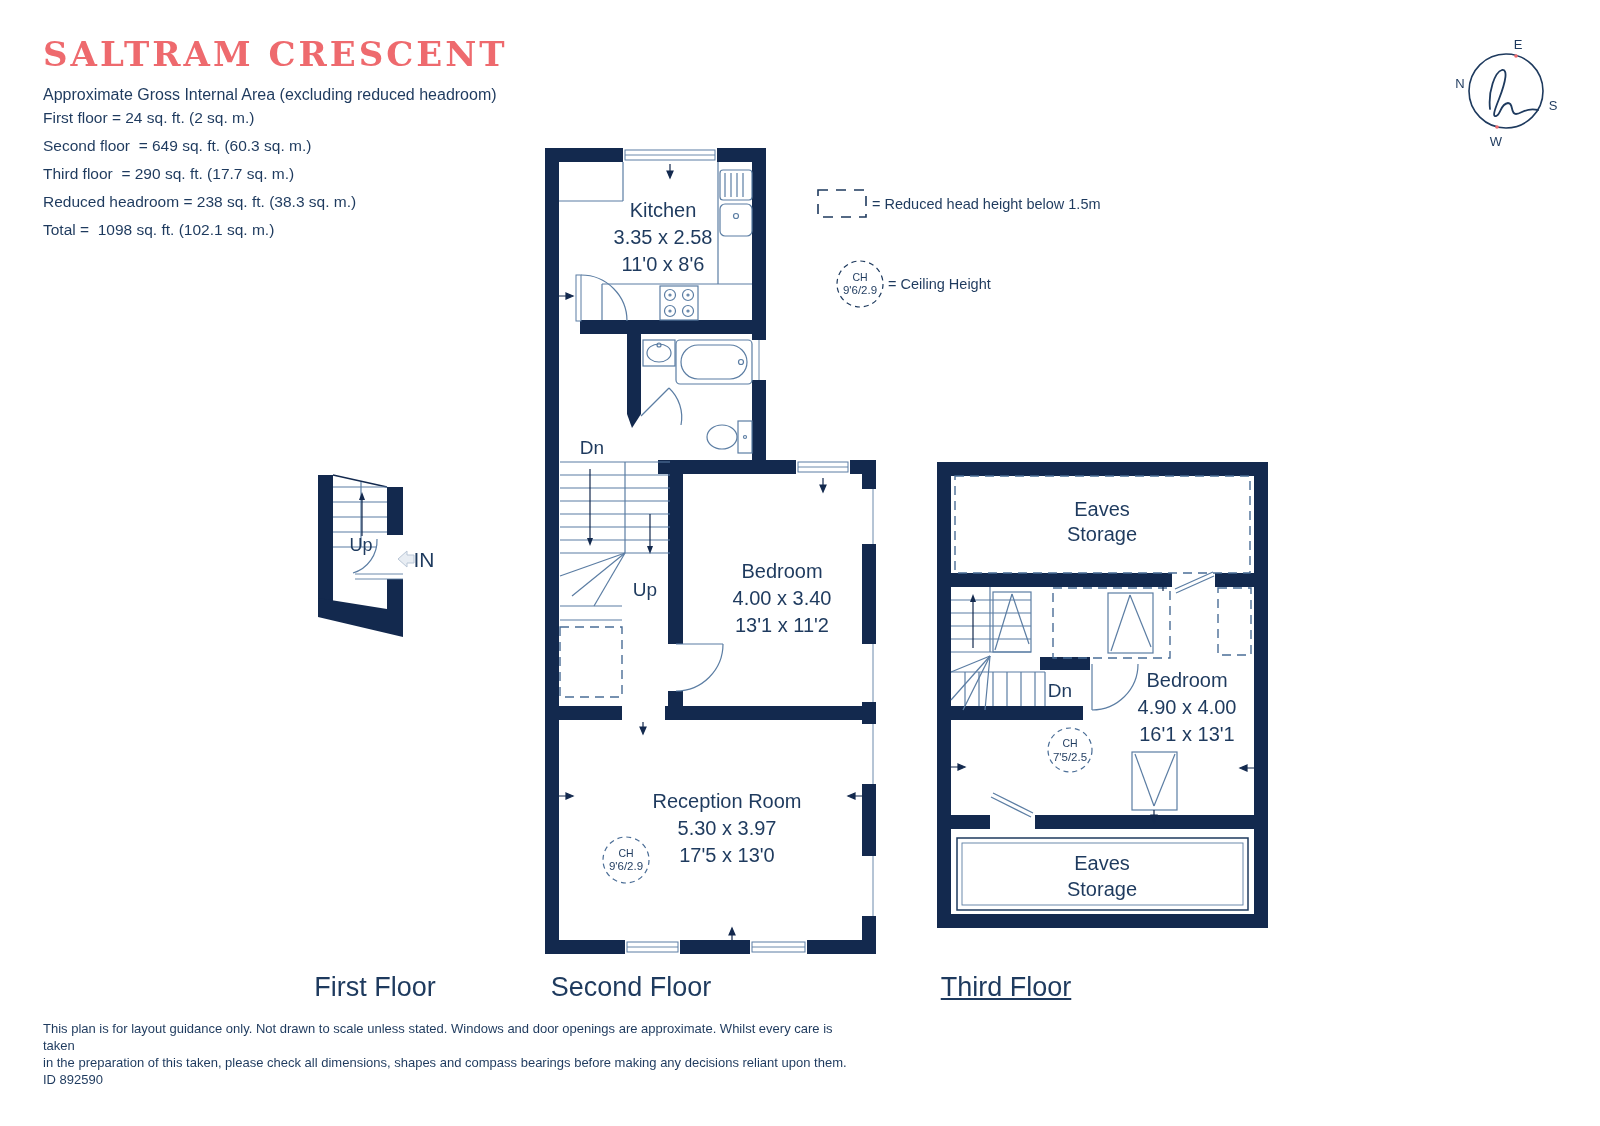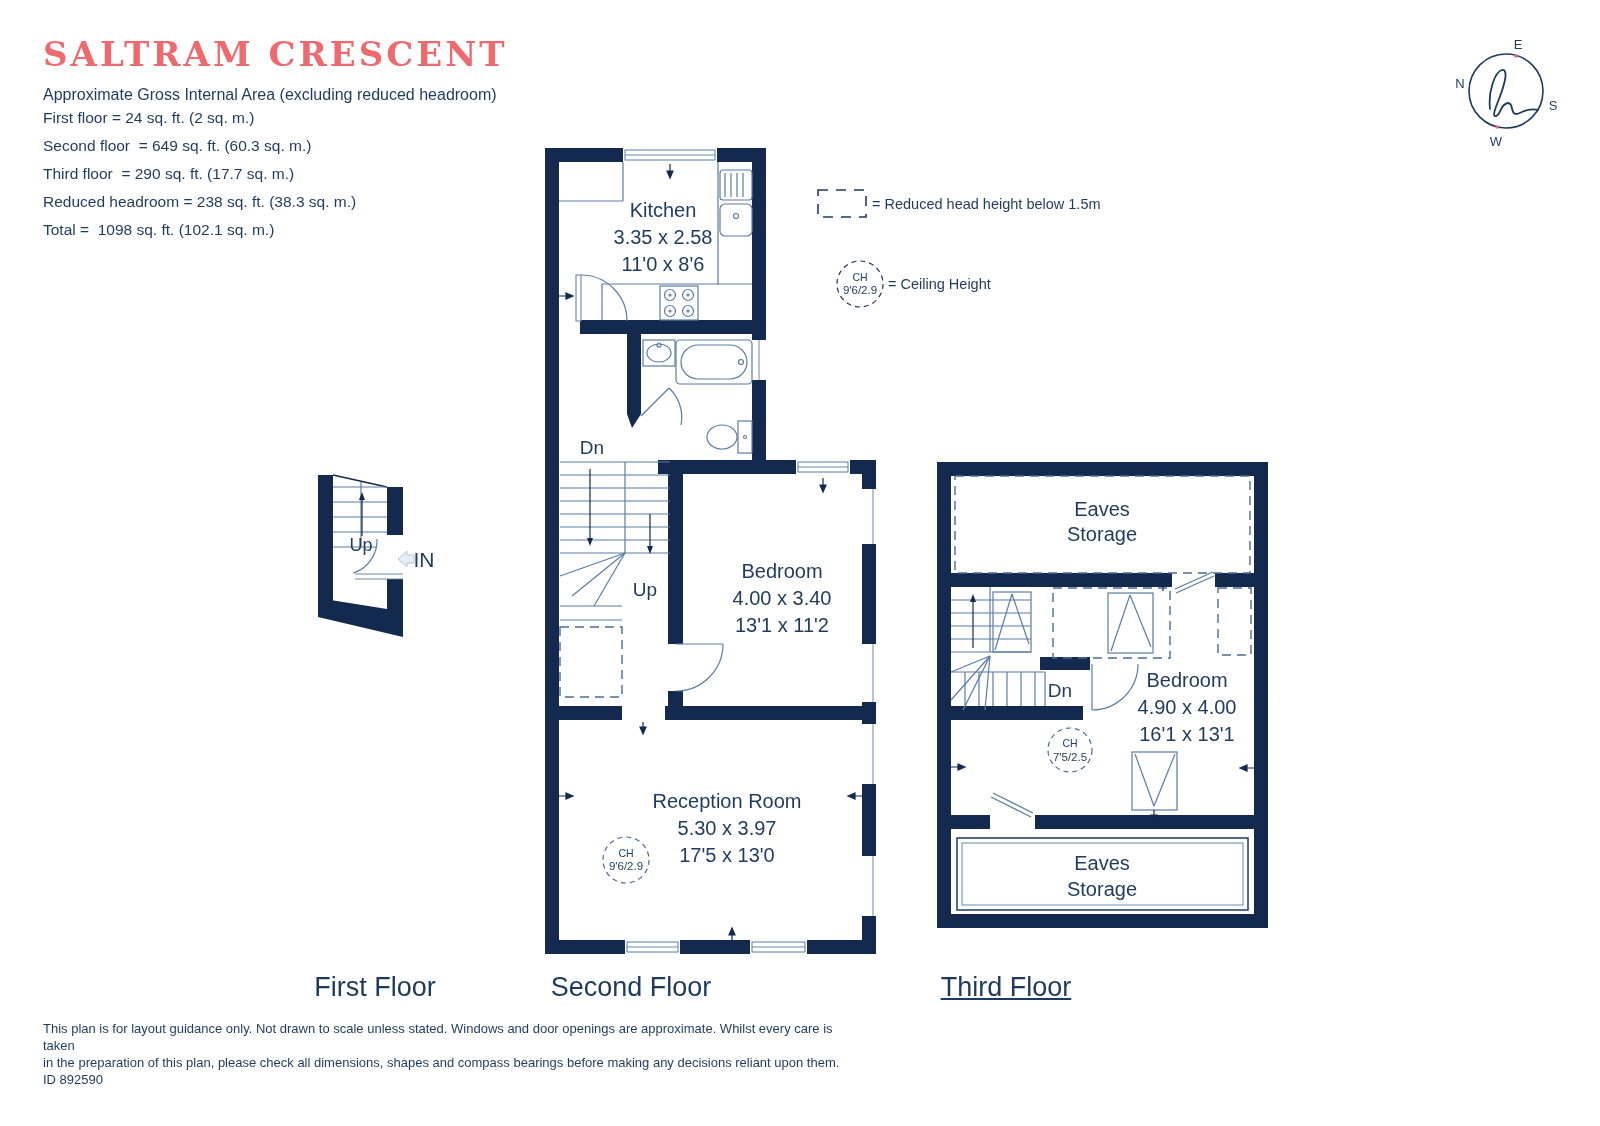--- a/index.html
+++ b/index.html
@@ -339,15 +339,15 @@
     <text x="252" y="281">16'1 x 13'1</text>
   </g>
 </svg>
 
 <div class="abs floorlabel" style="left:265px;top:972px;">First Floor</div>
 <div class="abs floorlabel" style="left:521px;top:972px;">Second Floor</div>
 <div class="abs floorlabel" style="left:896px;top:972px;text-decoration:underline;">Third Floor</div>
 
 <div class="abs footer" style="left:43px;top:1020px;">
   <div>This plan is for layout guidance only. Not drawn to scale unless stated. Windows and door openings are approximate. Whilst every care is taken</div>
-  <div>in the preparation of this plan, please check all dimensions, shapes and compass bearings before making any decisions reliant upon them.</div>
+  <div>in the preparation of this taken, please check all dimensions, shapes and compass bearings before making any decisions reliant upon them.</div>
   <div>ID 892590</div>
 </div>
 
 </body></html>

